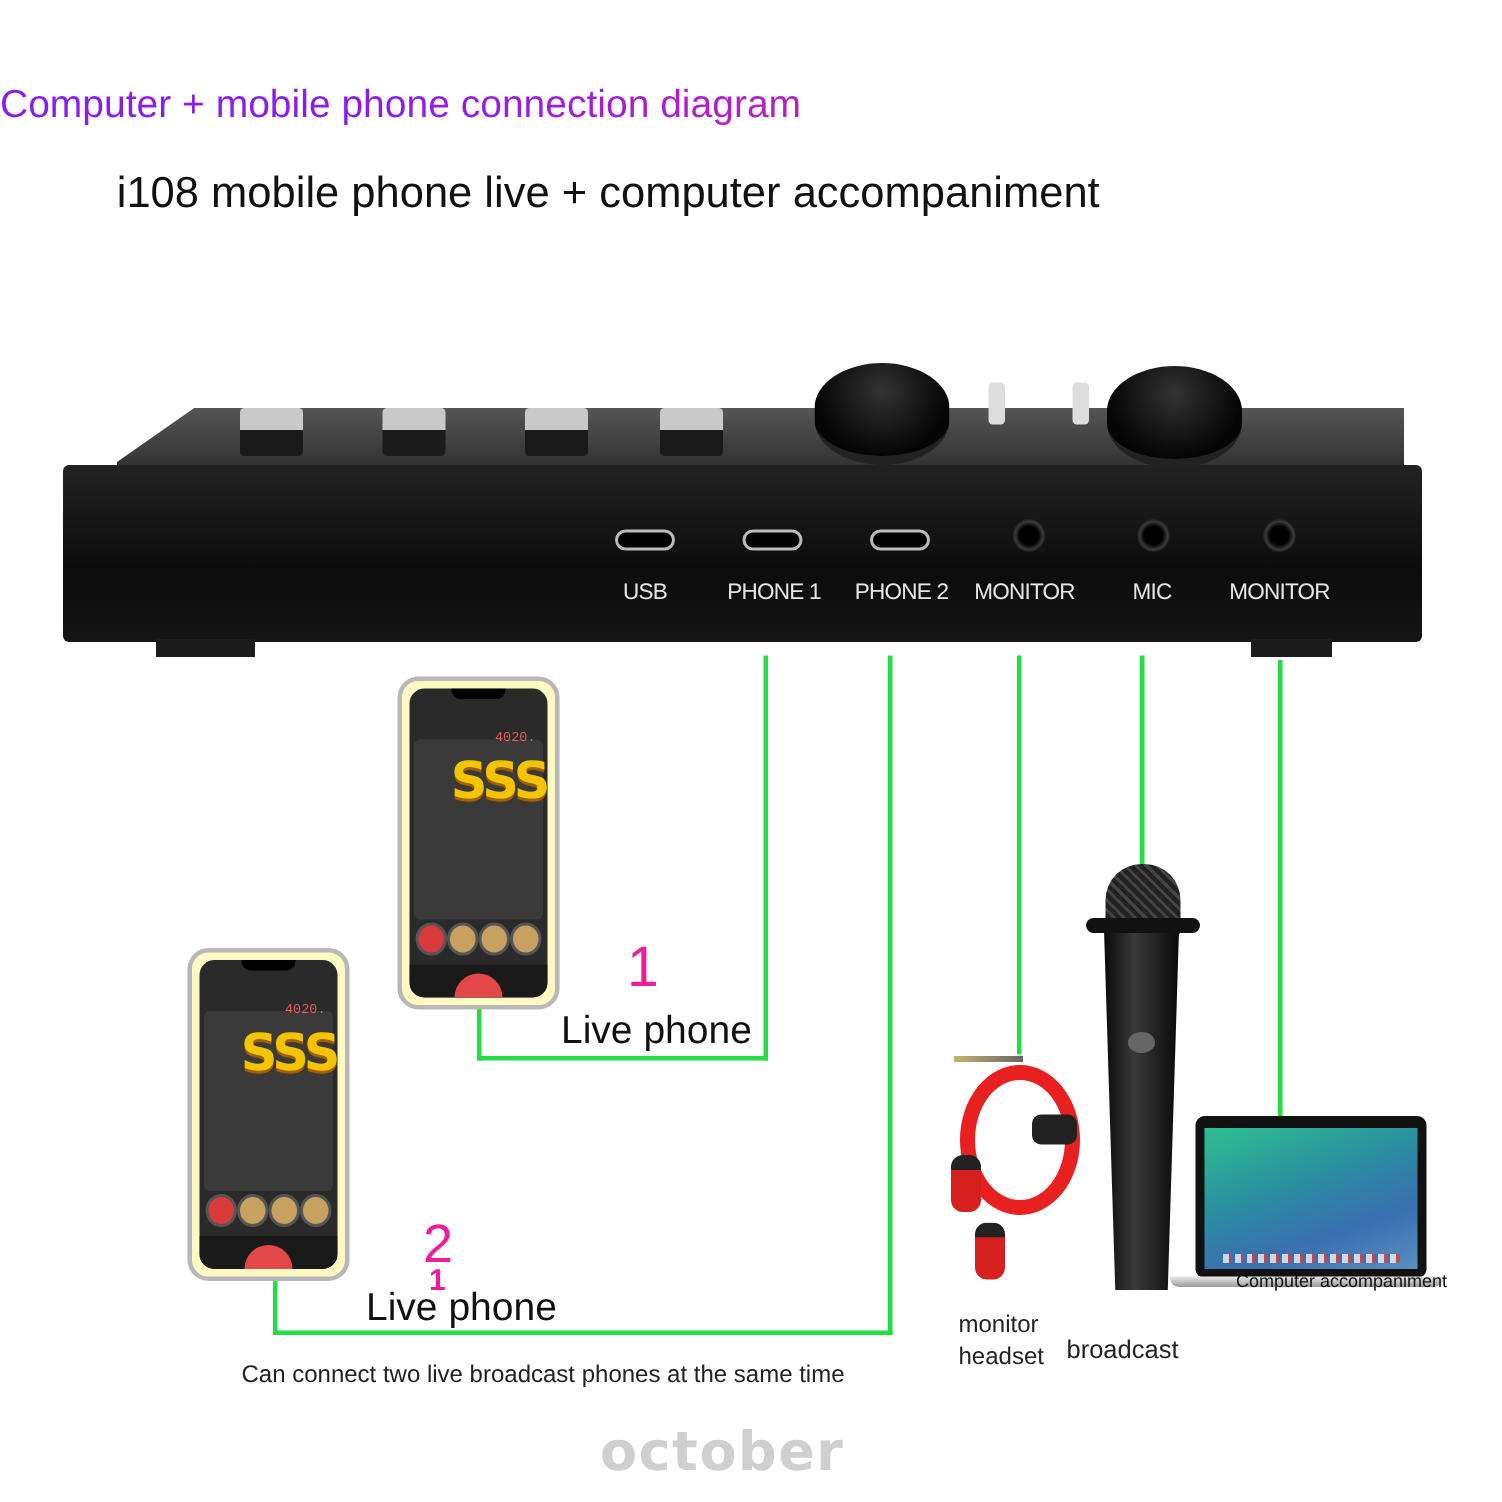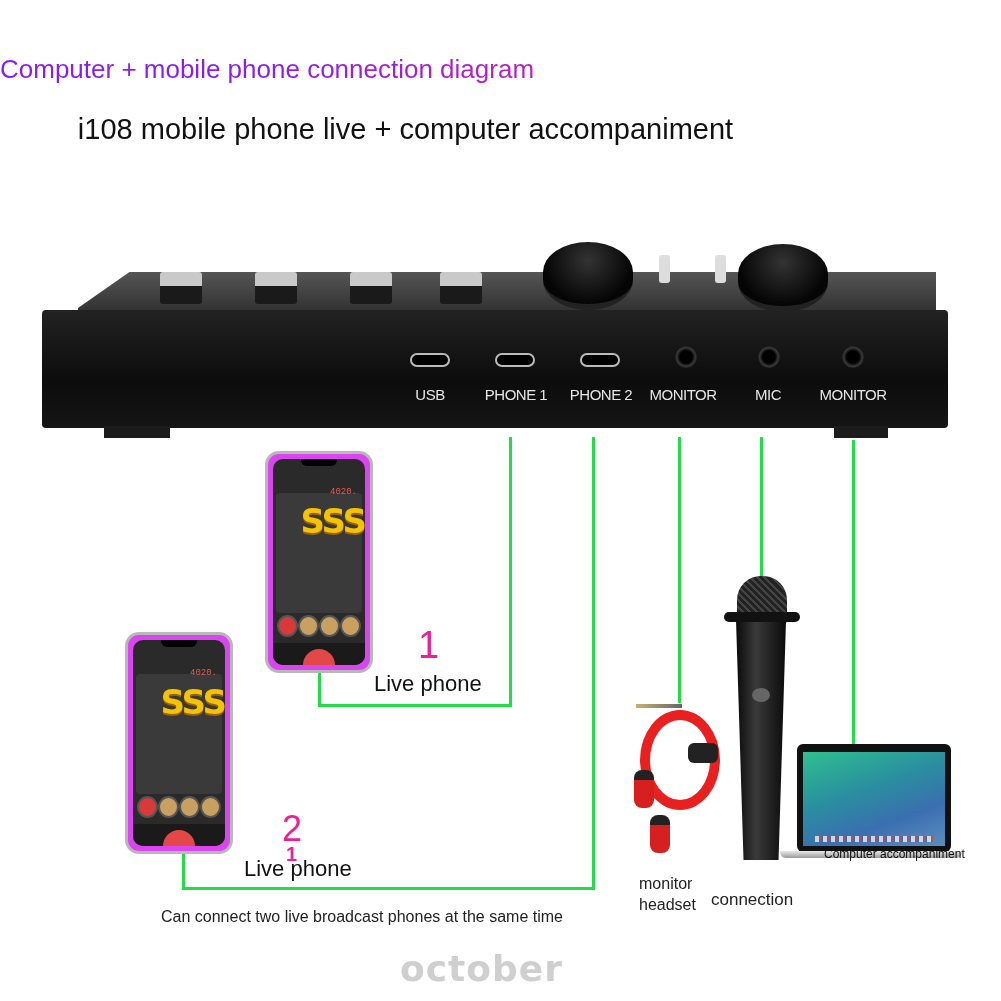--- a/index.html
+++ b/index.html
@@ -15,33 +15,33 @@
   .foot{background:#1c1c1c;height:12px;}
   .fader{width:42px;height:32px;background:linear-gradient(180deg,#c9c9c9 0 45%,#1a1a1a 45% 100%);border-radius:3px;}
   .knob{width:90px;height:62px;border-radius:45px/30px;background:radial-gradient(ellipse at 50% 30%,#333 0%,#050505 70%);border-bottom:6px solid #222;}
   .pin{width:11px;height:28px;background:#ddd;border-radius:3px;}
   .usb-port{width:40px;height:14px;border:2px solid #bbb;border-radius:7px;box-sizing:border-box;background:#000;}
   .jack{width:22px;height:22px;border-radius:50%;background:radial-gradient(circle,#000 40%,#3a3a3a 60%,#111 75%);}
   .port-label{color:#e6e6e6;font-size:15px;text-align:center;letter-spacing:-0.5px;}
   
   .wire{background:#22dd44;}
   
-  .phone{width:108px;height:222px;border-radius:14px;background:#d946ef;border:3px solid #b8b8b8;box-sizing:border-box;overflow:hidden;}
+  .phone{width:108px;height:222px;border-radius:14px;background:#fef9c3;border:3px solid #b8b8b8;box-sizing:border-box;overflow:hidden;}
   .phone .screen{position:absolute;left:5px;top:5px;right:5px;bottom:5px;border-radius:10px;background:#2a2a2a;overflow:hidden;}
   .phone .notch{position:absolute;left:30%;width:40%;top:0;height:7px;background:#000;border-radius:0 0 6px 6px;}
   .phone .card{position:absolute;left:3px;right:3px;top:34px;height:120px;background:#3a3a3a;border-radius:4px;}
   .phone .sss{position:absolute;left:0;right:0;top:42px;text-align:right;font-weight:bold;font-size:34px;color:#f5c400;letter-spacing:-2px;text-shadow:0 2px 0 #a06000;font-family:"DejaVu Sans",sans-serif;}
   .phone .score{position:absolute;right:8px;top:28px;color:#e65a5a;font-size:9px;font-family:"Liberation Mono",monospace;}
   .phone .avatars{position:absolute;left:4px;right:4px;bottom:28px;height:22px;display:flex;justify-content:space-between;}
   .phone .av{width:18px;height:18px;border-radius:50%;background:#c8a060;border:2px solid #555;}
   .phone .av.red{background:#d83a3a;}
   .phone .bar{position:absolute;left:0;right:0;bottom:0;height:22px;background:#1a1a1a;}
   .phone .home{position:absolute;left:50%;margin-left:-16px;bottom:0;width:32px;height:16px;background:#e24848;border-radius:16px 16px 0 0;}
   .num{color:#ee1d9a;font-size:38px;}
-  .lbl{color:#111;font-size:22px;}
+  .lbl{color:#111;font-size:26px;}
   .small{color:#222;font-size:16px;}
   .tiny{color:#111;font-size:12px;}
   .watermark{color:#cfcfcf;font-size:36px;font-weight:bold;font-family:"DejaVu Sans",sans-serif;letter-spacing:1px;}
   
   .mic-head{left:737px;top:576px;width:50px;height:50px;border-radius:24px 24px 6px 6px;background:repeating-linear-gradient(45deg,#222 0 3px,#444 3px 5px);}
   .mic-ring{left:724px;top:612px;width:76px;height:10px;border-radius:6px;background:#111;}
   .mic-body{left:736px;top:620px;width:50px;height:240px;background:linear-gradient(90deg,#0a0a0a,#3a3a3a 40%,#0a0a0a);clip-path:polygon(0 0,100% 0,85% 100%,15% 100%);}
   
   .coil{left:640px;top:710px;width:80px;height:100px;border-radius:50%;border:10px solid #e82020;box-sizing:border-box;}
   .bud{width:20px;height:28px;background:#d62020;border-radius:8px;border-top:10px solid #222;}
@@ -147,21 +147,21 @@
   <div>monitor</div>
   <div>headset</div>
 </div>
 
 <div>
   <div class="abs mic-head"></div>
   <div class="abs mic-body"></div>
   <div class="abs mic-ring"></div>
   <div class="abs" style="left:752px;top:688px;width:18px;height:14px;border-radius:50%;background:#666;"></div>
 </div>
-<div class="abs small" style="left:711px;top:890px;font-size:17px;">connection</div>
+<div class="abs small" style="left:711px;top:890px;font-size:17px;">broadcast</div>
 
 <div>
   <div class="abs lap-screen"></div>
   <div class="abs lap-display"></div>
   <div class="abs" style="left:815px;top:836px;width:118px;height:6px;background:repeating-linear-gradient(90deg,#f0f0f0 0 4px,#d04040 4px 6px,#3070c0 6px 8px);opacity:0.8;"></div>
   <div class="abs lap-base"></div>
 </div>
 <div class="abs tiny" style="left:824px;top:847px;">Computer accompaniment</div>
 
 <div class="abs small" style="left:161px;top:908px;">Can connect two live broadcast phones at the same time</div>

